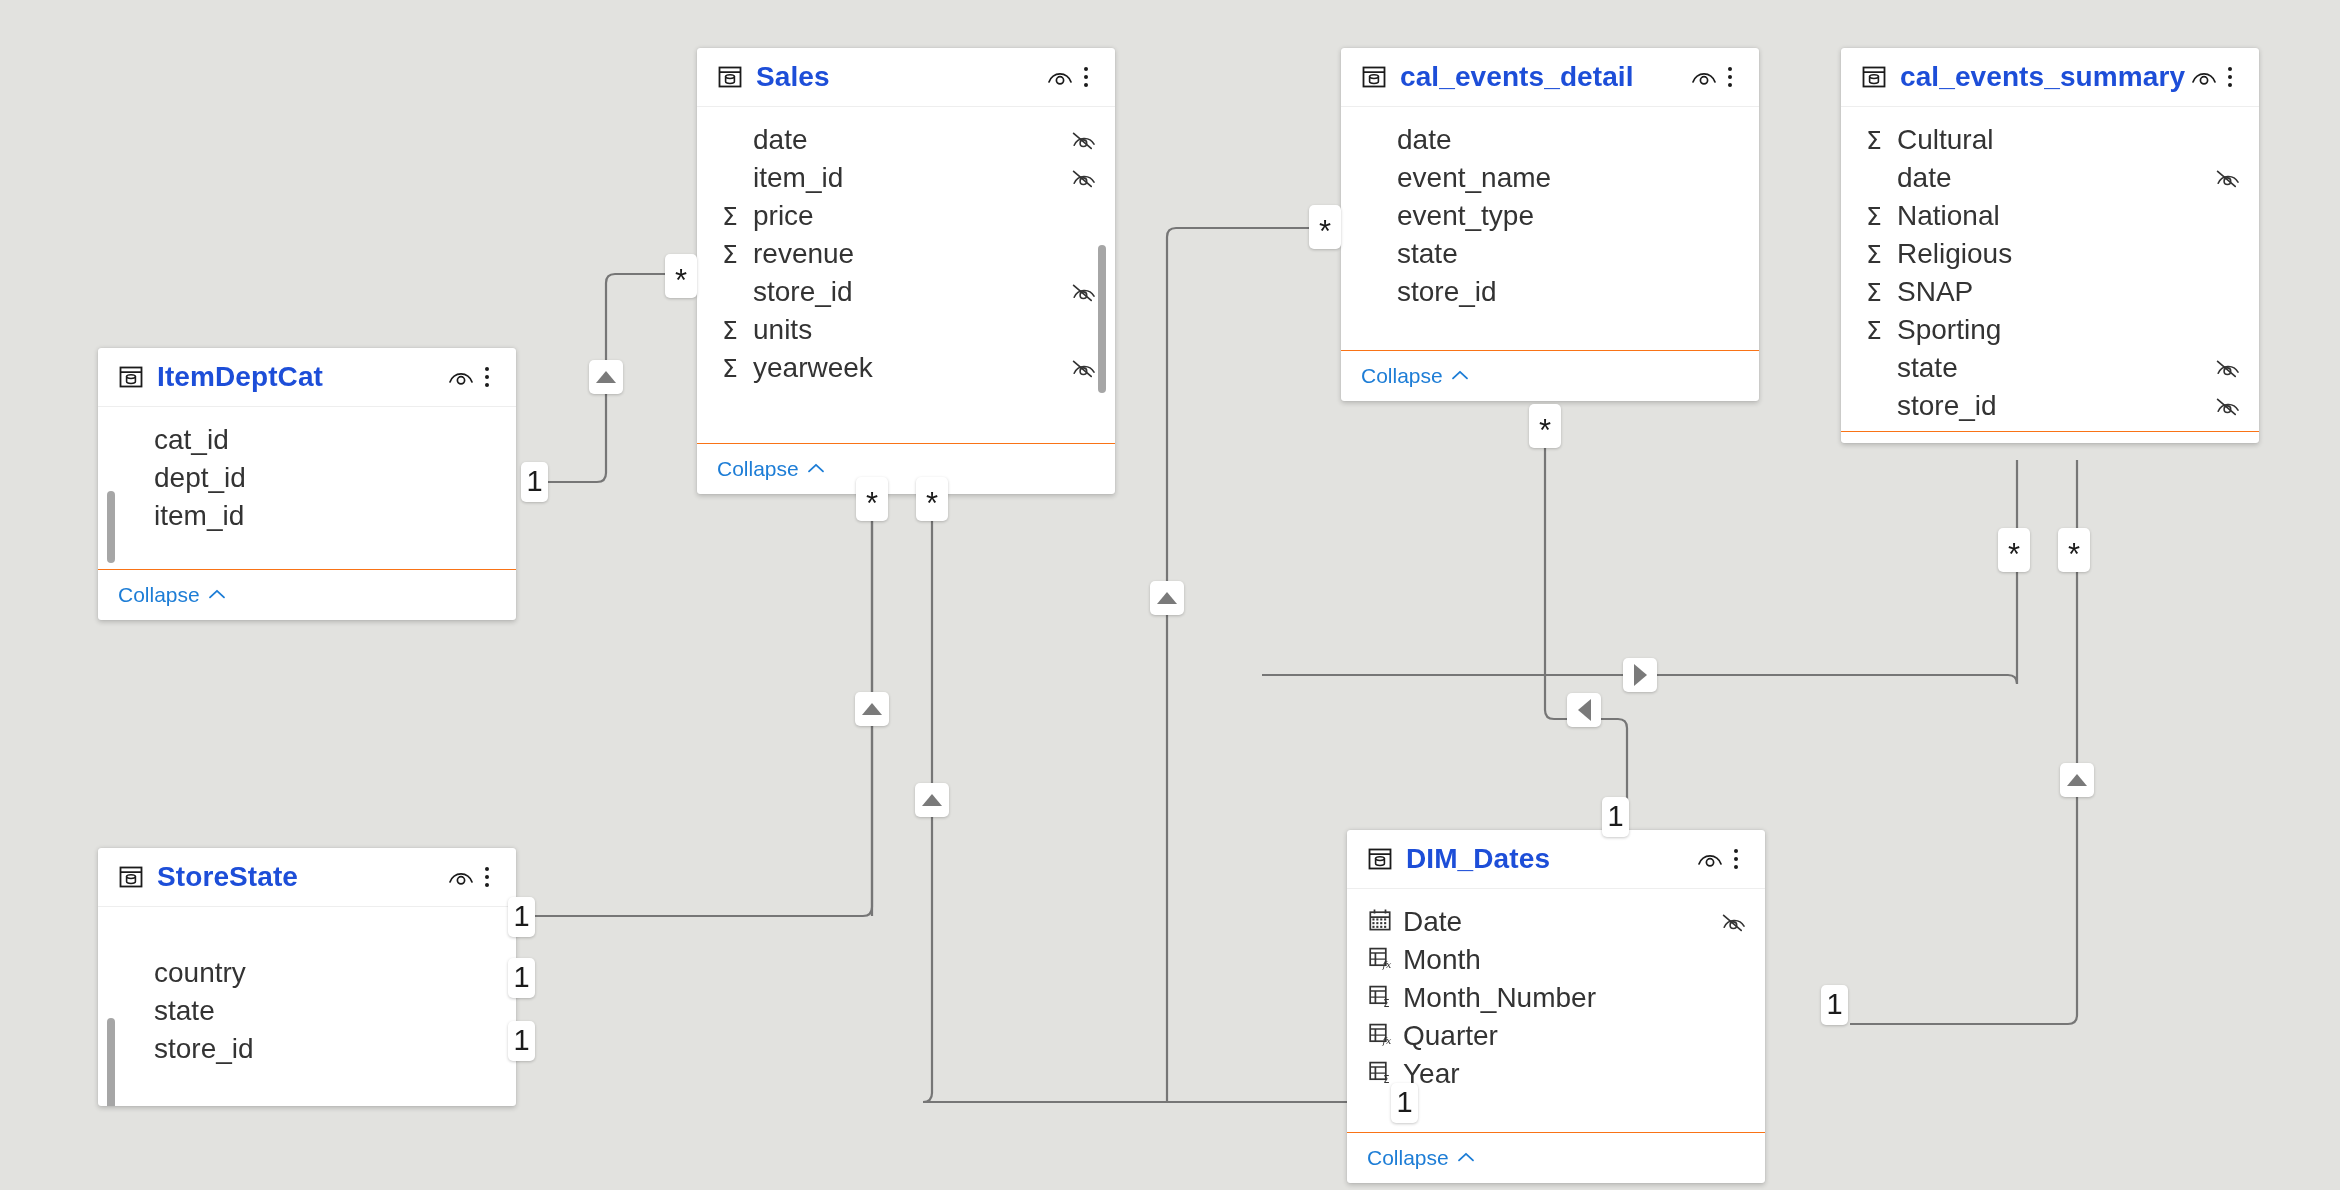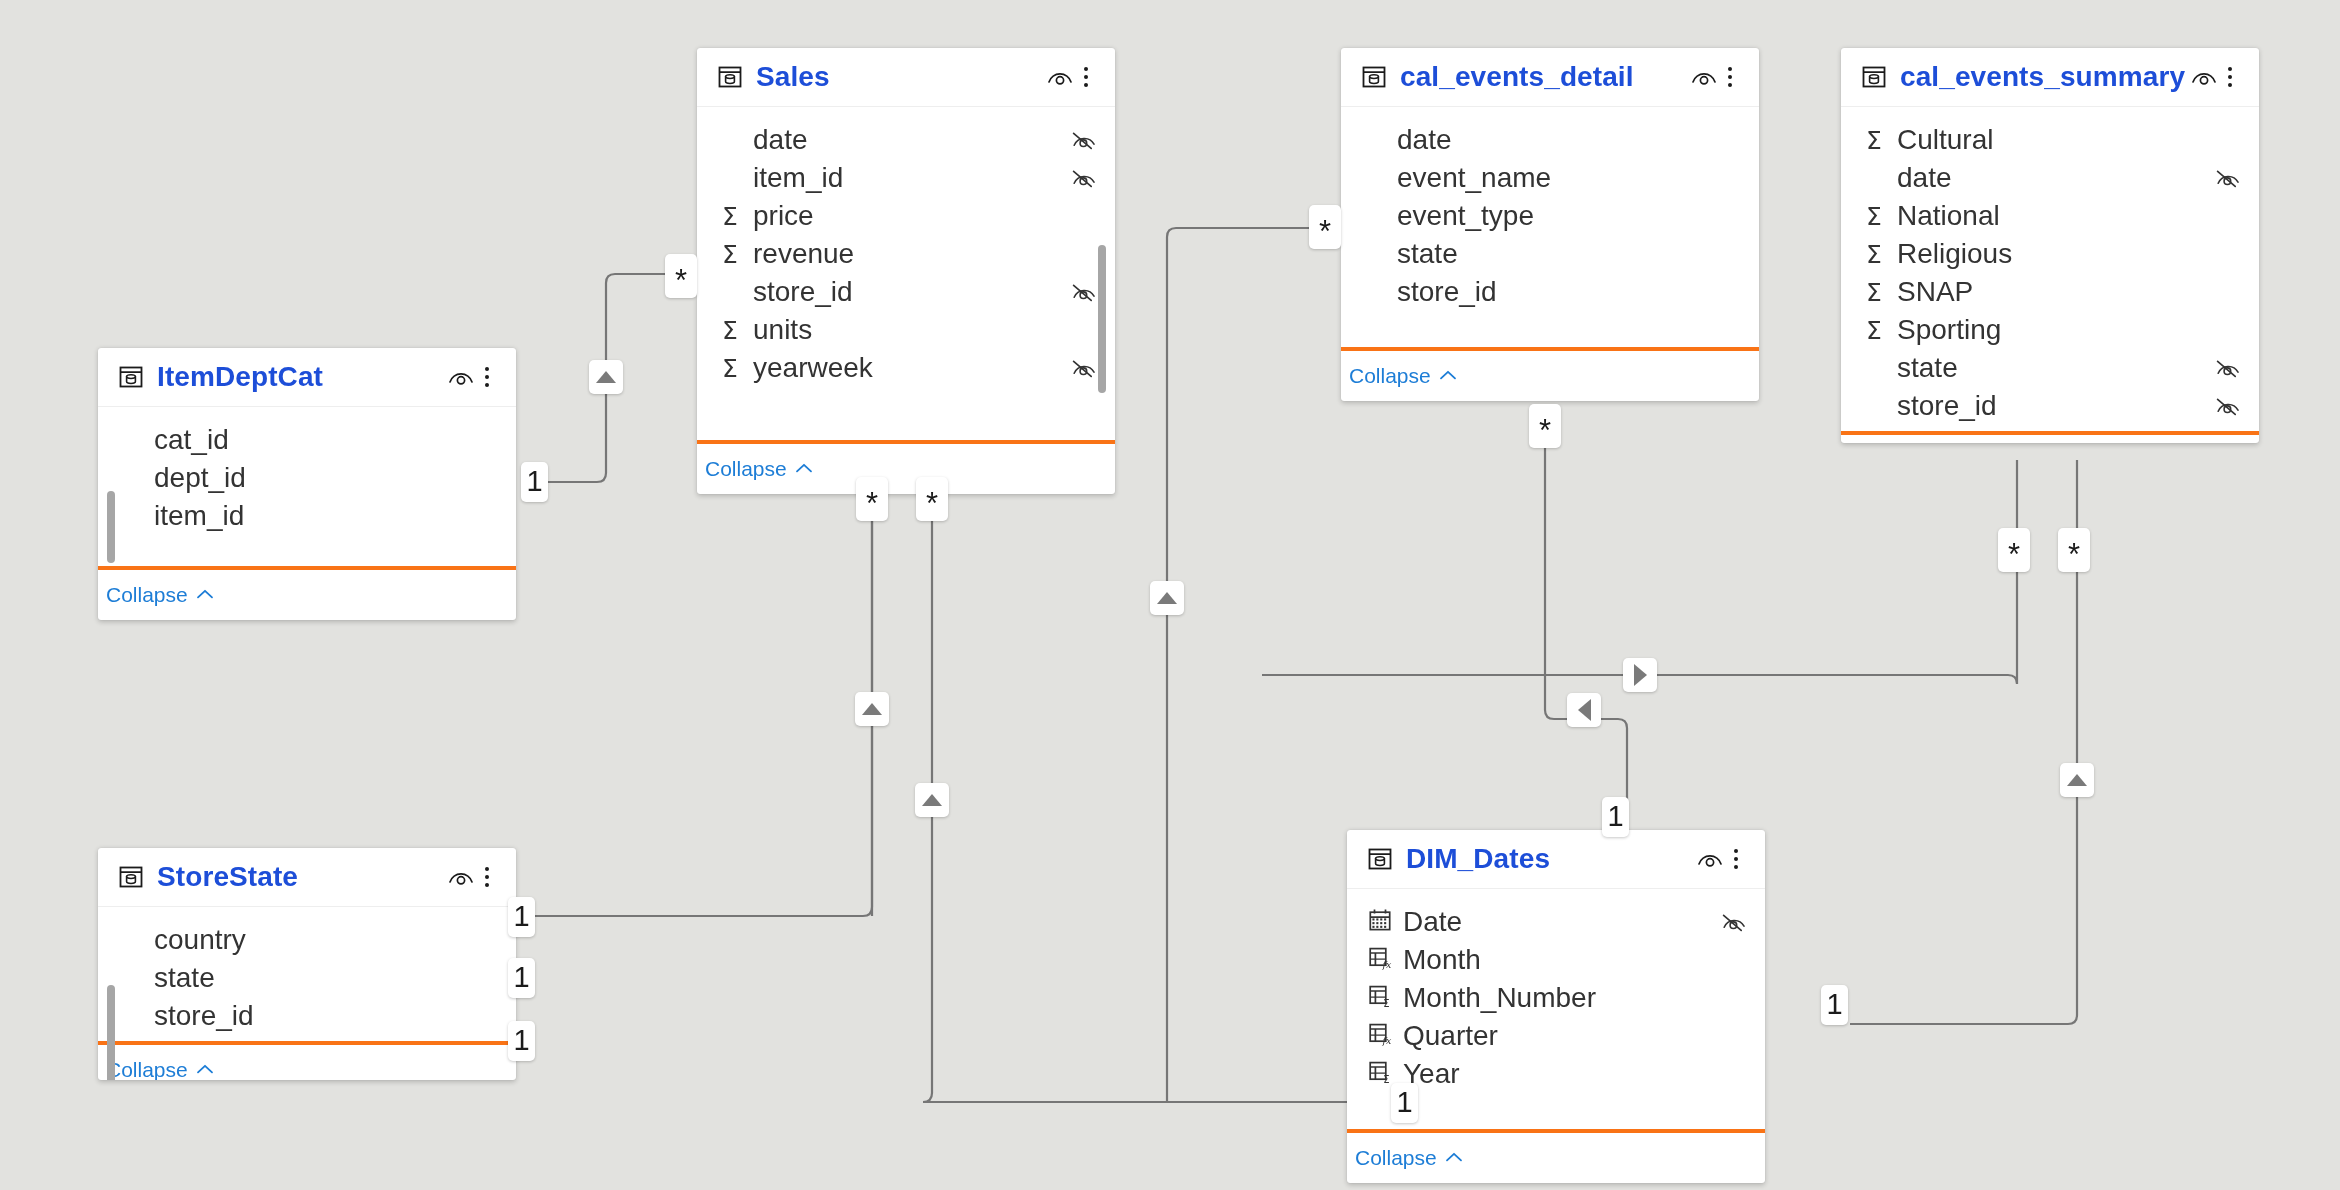--- a/index.html
+++ b/index.html
@@ -65,21 +65,21 @@
     padding:0 18px 0 20px;
   }
   .fld-ico{width:26px;min-width:26px;margin-right:10px;display:flex;align-items:center;justify-content:center;}
   .fld-ico.blank{width:26px;min-width:26px;}
   .fld-name{font-size:28px;color:#333333;white-space:nowrap;flex:1 1 auto;}
   .fld-hide{width:26px;height:22px;flex:0 0 auto;display:flex;align-items:center;justify-content:center;}
   .sigma{font-size:25px;color:#333;line-height:1;font-family:"DejaVu Sans",sans-serif;}
 
   .tbl-foot{
     height:50px;min-height:50px;display:flex;align-items:center;
-    padding:0 8px;border-top:4px solid #f97316;
+    padding:0 20px;border-top:1px solid #f97316;
   }
   .collapse-txt{font-size:21px;color:#1d7dd6;margin-right:8px;}
   .chev{display:block;}
 
   .sbar{
     position:absolute;width:8px;border-radius:4px;background:#a6a6a6;z-index:4;
   }
 </style>
 </head>
 <body>
@@ -429,21 +429,21 @@
           </div>
           <div class="sbar" style="left:9px;top:84px;height:72px;"></div>
         </div>
         <div class="tbl-foot">
           <span class="collapse-txt">Collapse</span>
           <span class="chev"><svg class="" width="18" height="12" viewBox="0 0 18 12" xmlns="http://www.w3.org/2000/svg">
               <path d="M2 9.4 L9 2.8 L16 9.4" fill="none" stroke="#1d7dd6" stroke-width="1.8" stroke-linecap="round" stroke-linejoin="round"></path>
             </svg></span>
         </div>
       </div>
-      <div class="tbl" style="left: 98px; top: 848px; width: 418px; height: 232px;">
+      <div class="tbl" style="left: 98px; top: 848px; width: 418px; height: 258px; gap: 33px;">
         <div class="tbl-head">
           <span class="tbl-ico"><svg class="" width="26" height="26" viewBox="0 0 26 26" xmlns="http://www.w3.org/2000/svg">
               <rect x="2.5" y="3.5" width="21" height="19" fill="none" stroke="#1b1b1b" stroke-width="1.8"></rect>
               <line x1="2.5" y1="8.2" x2="23.5" y2="8.2" stroke="#1b1b1b" stroke-width="1.8"></line>
               <ellipse cx="13" cy="12.6" rx="4.4" ry="1.9" fill="none" stroke="#1b1b1b" stroke-width="1.6"></ellipse>
               <path d="M8.6 12.6 L8.6 17.6 A4.4 1.9 0 0 0 17.4 17.6 L17.4 12.6" fill="none" stroke="#1b1b1b" stroke-width="1.6"></path>
             </svg></span>
           <span class="tbl-title">StoreState</span>
           <span class="head-btn">
             <svg class="" width="28" height="20" viewBox="0 0 28 20" xmlns="http://www.w3.org/2000/svg">

